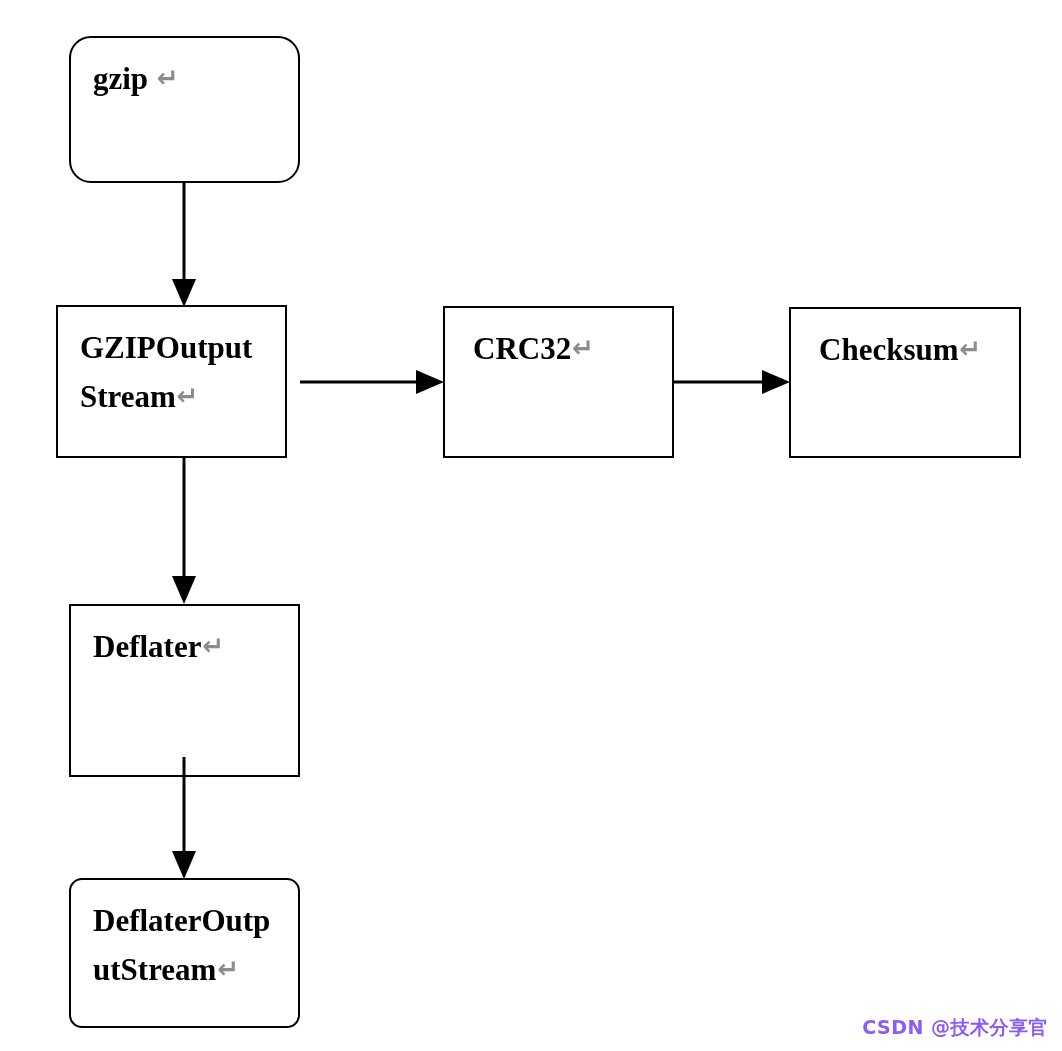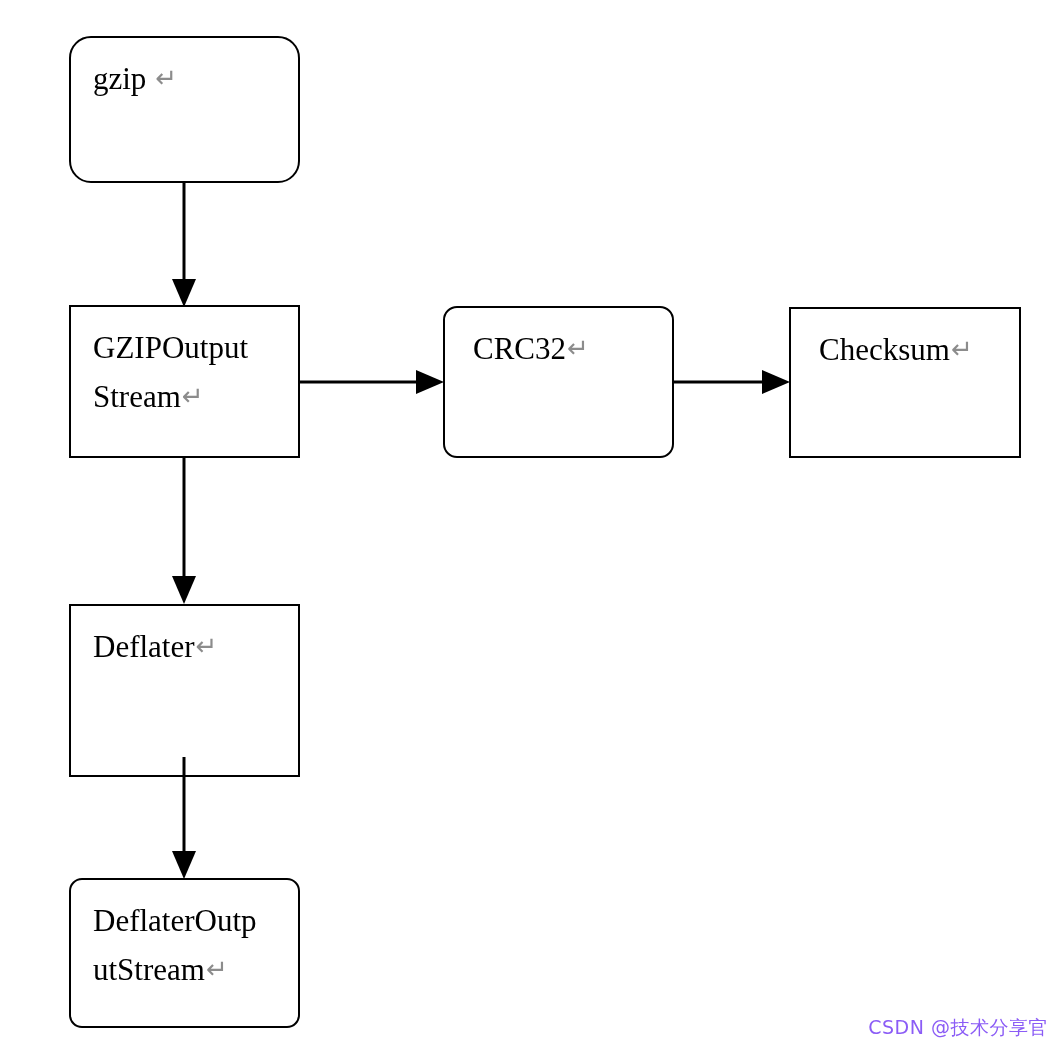--- a/index.html
+++ b/index.html
@@ -9,20 +9,21 @@
   }
   body {
     font-family: "Liberation Serif", "DejaVu Serif", serif;
   }
   #canvas {
     position: relative;
     width: 1062px;
     height: 1051px;
     background: #ffffff;
     overflow: hidden;
+    font-weight: bold;
   }
   .node {
     position: absolute;
     box-sizing: border-box;
     background: #ffffff;
     border: 2.5px solid #000000;
     color: #000000;
     font-size: 31px;
     line-height: 49px;
     letter-spacing: 0px;
@@ -70,26 +71,26 @@
 </style>
 </head>
 <body>
 
 <div id="canvas">
 
   <div class="node rounded" style="left:69px; top:36px; width:231px; height:147px;">
     <div class="label"><span>gzip </span><span class="ret">↵</span></div>
   </div>
 
-  <div class="node" style="left:69px; top:305px; width:231px; height:153px;padding-left:18px;">
+  <div class="node" style="left:56px; top:305px; width:231px; height:153px;padding-left:18px;">
     <div class="label"><span>GZIPOutput
 Stream</span><span class="ret">↵</span></div>
   </div>
 
-  <div class="node centered" style="left:443px; top:306px; width:231px; height:152px;border-radius:14px;">
+  <div class="node centered" style="left:443px; top:306px; width:231px; height:152px;">
     <div class="label"><span>CRC32</span><span class="ret">↵</span></div>
   </div>
 
   <div class="node centered" style="left:789px; top:307px; width:232px; height:151px;padding-left:32px;">
     <div class="label"><span>Checksum</span><span class="ret">↵</span></div>
   </div>
 
   <div class="node" style="left:69px; top:604px; width:231px; height:173px;">
     <div class="label"><span>Deflater</span><span class="ret">↵</span></div>
   </div>

